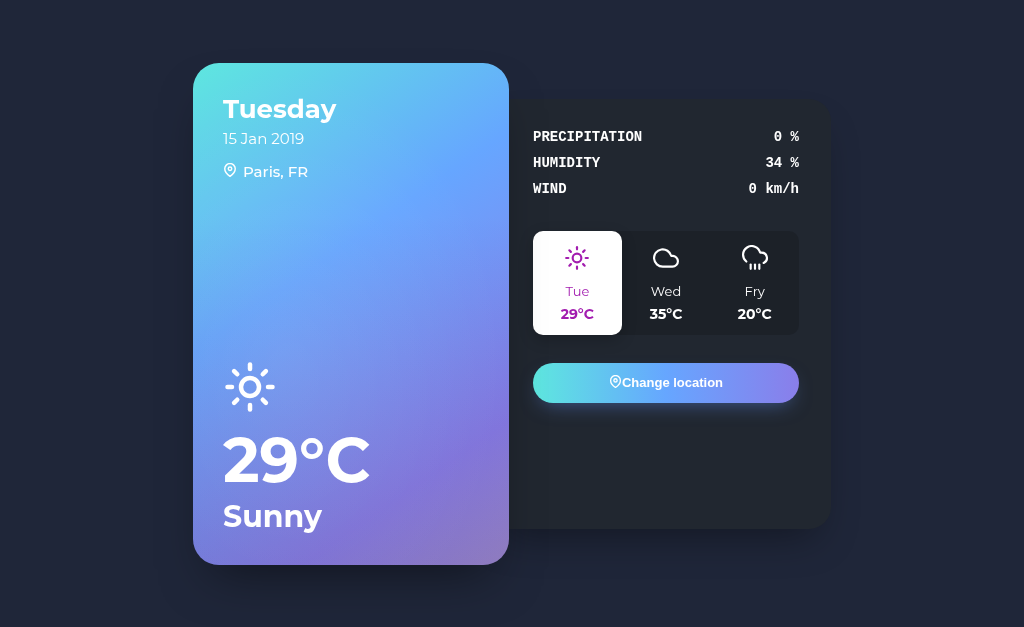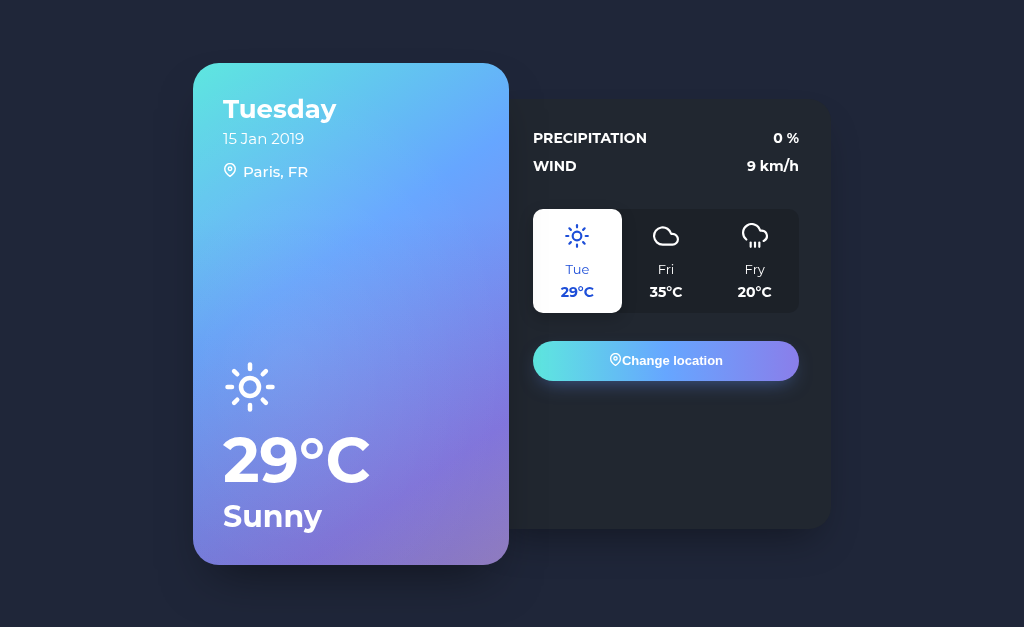--- a/index.html
+++ b/index.html
@@ -106,20 +106,21 @@
   padding: 30px 32px 30px 44px;
   z-index: 1;
   box-shadow: 0 20px 40px -15px rgba(0,0,0,0.4);
   color: #fff;
   display: flex;
   flex-direction: column;
 }
 
 .stats {
   margin-bottom: 24px;
+  font-family: Liberation Mono, monospace;
 }
 
 .stat-row {
   display: flex;
   justify-content: space-between;
   font-size: 14px;
   font-weight: 700;
   margin-bottom: 10px;
 }
 
@@ -138,21 +139,21 @@
 .week-item {
   flex: 1;
   text-align: center;
   padding: 14px 4px 12px;
   border-radius: 10px;
   cursor: pointer;
 }
 
 .week-item.active {
   background: #fff;
-  color: #1d4ed8;
+  color: #a21caf;
   box-shadow: 0 5px 15px rgba(0,0,0,0.2);
 }
 
 .week-item svg {
   width: 26px;
   height: 26px;
   margin-bottom: 8px;
 }
 
 .week-day {
@@ -226,22 +227,26 @@
     </div>
   </div>
 
   <div class="info-side">
     <div class="stats">
       <div class="stat-row">
         <span class="stat-label">Precipitation</span>
         <span>0 %</span>
       </div>
       <div class="stat-row">
+        <span class="stat-label">Humidity</span>
+        <span>34 %</span>
+      </div>
+      <div class="stat-row">
         <span class="stat-label">Wind</span>
-        <span>9 km/h</span>
+        <span>0 km/h</span>
       </div>
     </div>
 
     <div class="week-list">
       <div class="week-item active">
         <span>
           <svg viewBox="0 0 24 24" fill="none" stroke="currentColor" stroke-width="2" stroke-linecap="round">
               <circle cx="12" cy="12" r="4"></circle>
               <line x1="12" y1="2" x2="12" y2="4"></line>
               <line x1="12" y1="20" x2="12" y2="22"></line>
@@ -255,21 +260,21 @@
         </span>
         <div class="week-day">Tue</div>
         <div class="week-temp">29°C</div>
       </div>
       <div class="week-item">
         <span>
           <svg viewBox="0 0 24 24" fill="none" stroke="currentColor" stroke-width="2" stroke-linecap="round" stroke-linejoin="round">
               <path d="M18 10h-1.26A8 8 0 1 0 9 20h9a5 5 0 0 0 0-10z"></path>
             </svg>
         </span>
-        <div class="week-day">Fri</div>
+        <div class="week-day">Wed</div>
         <div class="week-temp">35°C</div>
       </div>
       <div class="week-item">
         <span>
           <svg viewBox="0 0 24 24" fill="none" stroke="currentColor" stroke-width="2" stroke-linecap="round" stroke-linejoin="round">
               <path d="M20 16.58A5 5 0 0 0 18 7h-1.26A8 8 0 1 0 4 15.25"></path>
               <line x1="8" y1="18" x2="8" y2="22"></line>
               <line x1="12" y1="18" x2="12" y2="22"></line>
               <line x1="16" y1="18" x2="16" y2="22"></line>
             </svg>

